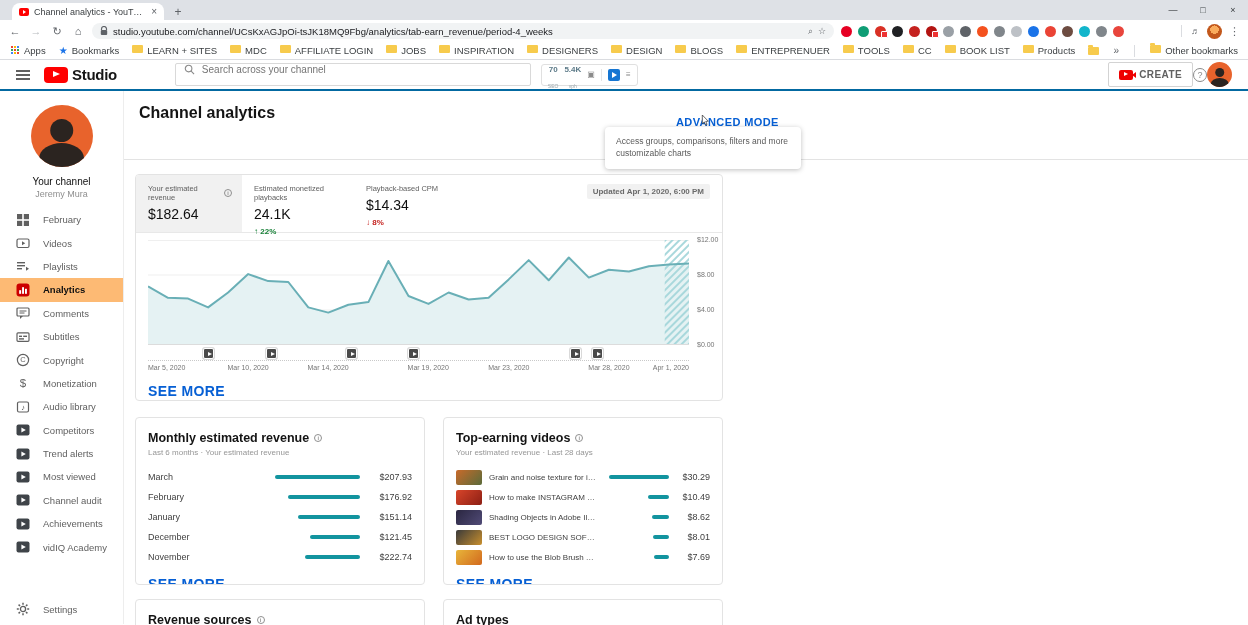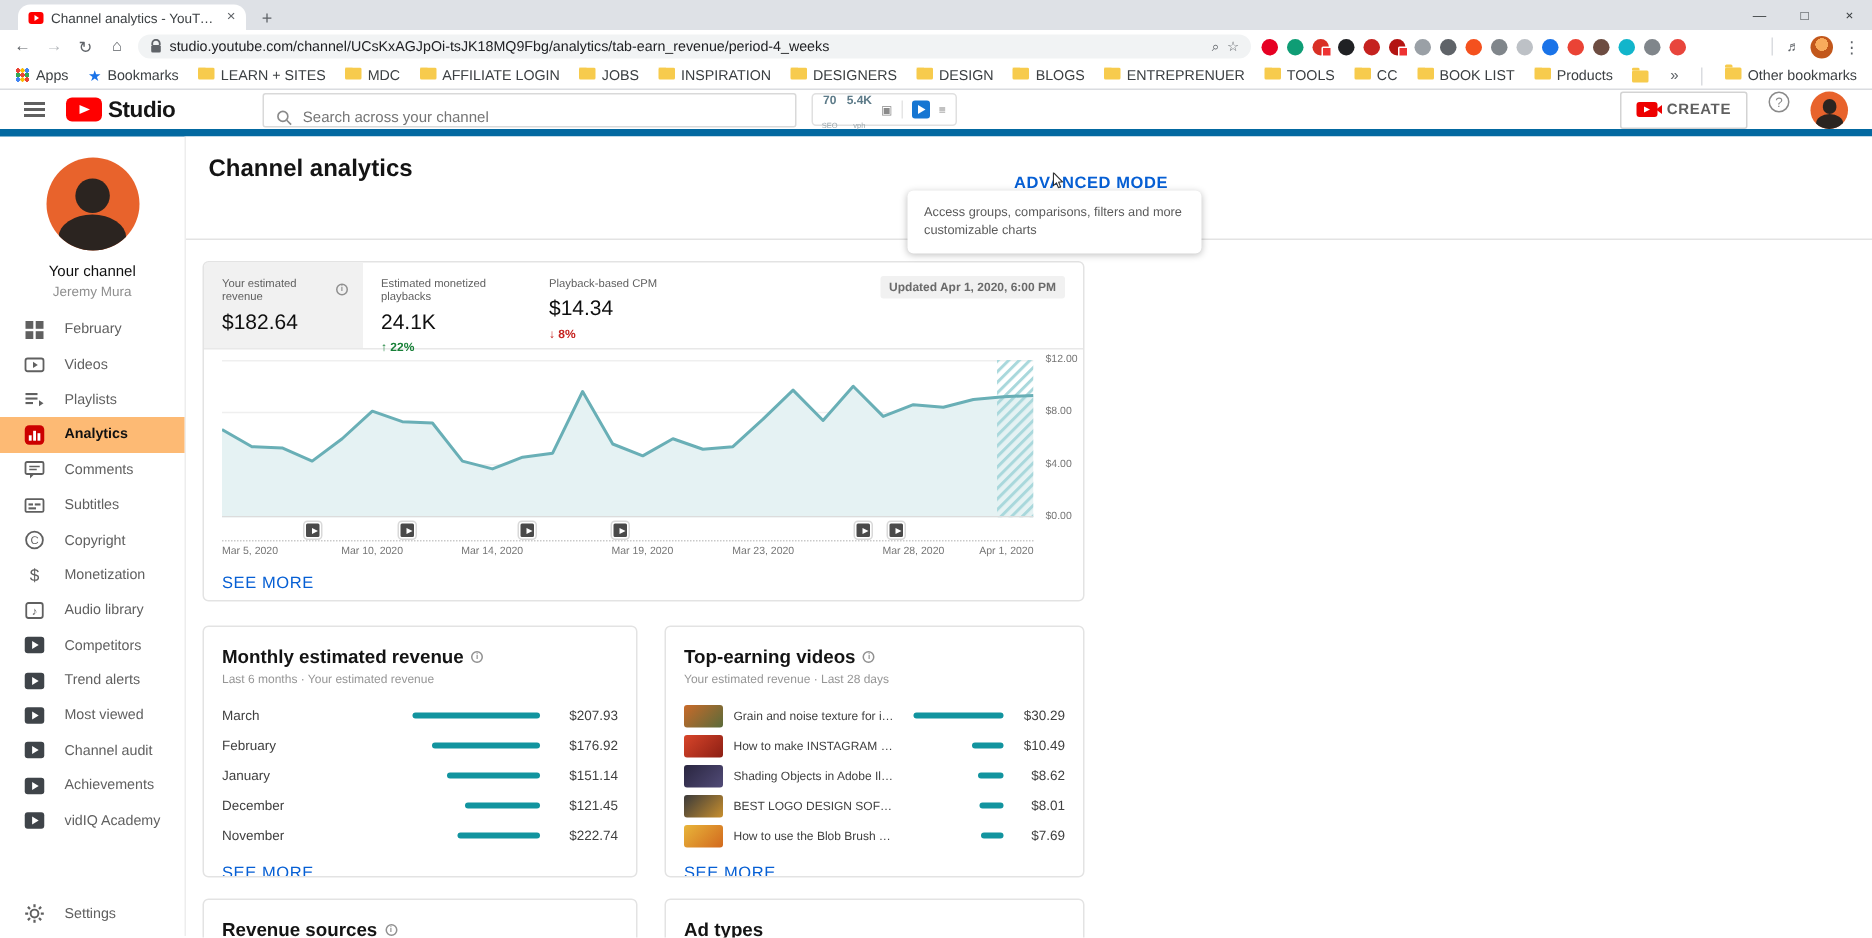--- a/index.html
+++ b/index.html
@@ -35,38 +35,38 @@
   .folder{width:11px;height:8px;background:#f7cb4d;border-radius:1px;position:relative;flex:none}
   .folder::before{content:"";position:absolute;top:-2px;left:0;width:5px;height:2px;background:#f7cb4d;border-radius:1px 1px 0 0}
   .bm-star{color:#1a73e8;font-size:10px}
   .apps-grid{width:10px;height:10px;flex:none;background:
     radial-gradient(circle 1.5px at 2px 2px,#ea4335 98%,transparent),radial-gradient(circle 1.5px at 5px 2px,#fbbc04 98%,transparent),radial-gradient(circle 1.5px at 8px 2px,#4285f4 98%,transparent),
     radial-gradient(circle 1.5px at 2px 5px,#34a853 98%,transparent),radial-gradient(circle 1.5px at 5px 5px,#ea4335 98%,transparent),radial-gradient(circle 1.5px at 8px 5px,#34a853 98%,transparent),
     radial-gradient(circle 1.5px at 2px 8px,#4285f4 98%,transparent),radial-gradient(circle 1.5px at 5px 8px,#fbbc04 98%,transparent),radial-gradient(circle 1.5px at 8px 8px,#ea4335 98%,transparent)}
   .bm-chev{color:#5f6368;font-size:10px}
 
   
-  .studio-header{height:31px;background:#fff;display:flex;align-items:center;padding:0 16px;border-bottom:5px solid #0369a1;position:relative}
+  .studio-header{height:31px;background:#fff;display:flex;align-items:center;padding:0 16px;border-bottom:2px solid #0369a1;position:relative}
   .hamburger{width:14px;height:10px;border-top:2px solid #606060;border-bottom:2px solid #606060;position:relative;margin-right:14px}
   .hamburger::after{content:"";position:absolute;left:0;top:2px;width:14px;height:2px;background:#606060}
   .yt-logo{display:flex;align-items:center;gap:4px;margin-right:10px}
   .yt-badge{width:24px;height:16px;background:#f00;border-radius:4px;position:relative}
   .yt-badge::after{content:"";position:absolute;left:9px;top:4.5px;border-left:7px solid #fff;border-top:3.5px solid transparent;border-bottom:3.5px solid transparent}
   .studio-word{font-size:15px;font-weight:700;letter-spacing:-0.3px;color:#151515}
-  .search-box{margin-left:48px;width:356px;height:23px;border:1px solid #d9d9d9;border-radius:2px;display:flex;align-items:flex-end;padding:0 8px;gap:7px}
+  .search-box{margin-left:48px;width:356px;height:23px;border:1px solid #d9d9d9;border-radius:2px;display:flex;align-items:flex-start;padding:0 8px;gap:7px}
   .search-box input{border:0;outline:0;flex:1;font-size:10px;font-family:inherit;color:#606060;background:transparent}
   .vidiq-widget{margin-left:10px;height:22px;border:1px solid #e0e0e0;border-radius:3px;display:flex;align-items:center;padding:0 6px;gap:6px}
   .vq-stat{text-align:center;line-height:1}
   .vq-stat .n{font-size:8px;color:#5c7a88;font-weight:700}
   .vq-stat .l{font-size:5px;color:#9aa7ad}
   .vq-ic{font-size:8px;color:#8a8a8a}
   .vq-play{width:12px;height:12px;background:#1676d2;border-radius:2px;position:relative}
   .vq-play::after{content:"";position:absolute;left:4px;top:3px;border-left:5px solid #fff;border-top:3px solid transparent;border-bottom:3px solid transparent}
   .vq-sep{width:1px;height:12px;background:#e5e5e5}
-  .header-right{margin-left:auto;display:flex;gap:14px}
+  .header-right{margin-left:auto;display:flex;align-items:center;}
   .create-btn{display:flex;align-items:center;gap:6px;border:1px solid #d3d3d3;border-radius:2px;height:25px;padding:0 10px;font-size:10px;font-weight:700;color:#606060;letter-spacing:.4px}
   .cam{width:14px;height:10px;background:#e00;border-radius:2px;position:relative}
   .cam::before{content:"";position:absolute;right:-3px;top:2px;border-left:4px solid #e00;border-top:3px solid transparent;border-bottom:3px solid transparent;transform:rotate(180deg)}
   .cam::after{content:"";position:absolute;left:4.5px;top:2.5px;border-left:4px solid #fff;border-top:2.5px solid transparent;border-bottom:2.5px solid transparent}
   .help-ic{width:14px;height:14px;border:1.3px solid #8a8a8a;border-radius:50%;color:#8a8a8a;font-size:9px;display:flex;align-items:center;justify-content:center}
   .avatar-sm{width:25px;height:25px;border-radius:50%;background:#e8632c;position:relative;overflow:hidden}
   .person::before{content:"";position:absolute;left:50%;top:22%;transform:translateX(-50%);width:38%;height:38%;background:#2b2420;border-radius:50%}
   .person::after{content:"";position:absolute;left:50%;top:62%;transform:translateX(-50%);width:74%;height:50%;background:#2b2420;border-radius:50% 50% 0 0}
 
   
@@ -114,21 +114,21 @@
 
   .chart-wrap{position:relative;margin:7px 0 0 12px;width:541px;height:105px}
   .ytick{position:absolute;left:549px;font-size:7px;color:#757575;white-space:nowrap}
   .markers-row{position:relative;margin:2px 0 0 12px;width:541px;height:14px;border-bottom:1px dotted #c9c9c9}
   .vmark{position:absolute;top:1px;width:11px;height:11px;background:#4a4a4a;border:1px solid #fff;border-radius:2px;box-shadow:0 0 0 1px #d9d9d9}
   .vmark::after{content:"";position:absolute;left:3.5px;top:2.5px;border-left:4px solid #fff;border-top:2.5px solid transparent;border-bottom:2.5px solid transparent}
   .xlabels{position:relative;margin:3px 0 0 12px;width:541px;height:10px}
   .xtick{position:absolute;top:0;font-size:7px;color:#757575;transform:translateX(-50%);white-space:nowrap}
   .xtick:first-child{transform:none}
   .xtick:last-child{transform:translateX(-100%)}
-  .see-more{display:inline-block;margin:9px 0 0 12px;font-size:11px;font-weight:400;letter-spacing:.4px;color:#065fd4;cursor:pointer}
+  .see-more{display:inline-block;margin:9px 0 0 12px;font-size:14px;font-weight:700;letter-spacing:.4px;color:#065fd4;cursor:pointer}
 
   .card-title{display:flex;align-items:center;gap:5px;margin:13px 12px 0;font-size:12.5px;font-weight:700;color:#141414}
   .card-sub{margin:3px 12px 0;font-size:8px;color:#969696}
   .rows{margin-top:10px}
   .m-row{display:flex;align-items:center;height:20px;padding:0 12px}
   .m-row .r-label{flex:1;font-size:9px;color:#3f3f3f}
   .m-row .r-barzone{width:125px;display:flex;justify-content:flex-end;align-items:center}
   .m-row .r-bar{height:4px;border-radius:2px;background:#12949f}
   .m-row .r-val{width:52px;text-align:right;font-size:9px;color:#3f3f3f}
   .v-row{display:flex;align-items:center;height:20px;padding:0 12px;gap:7px}

